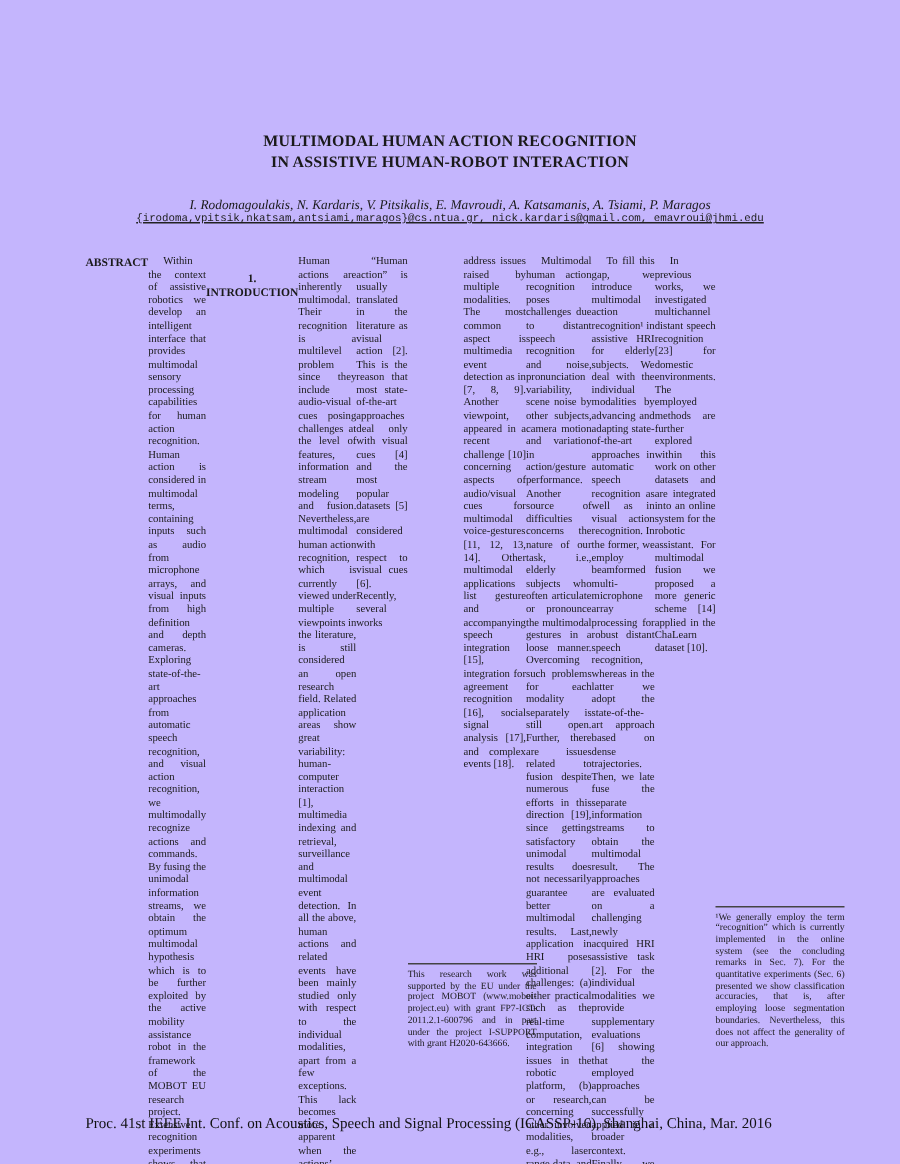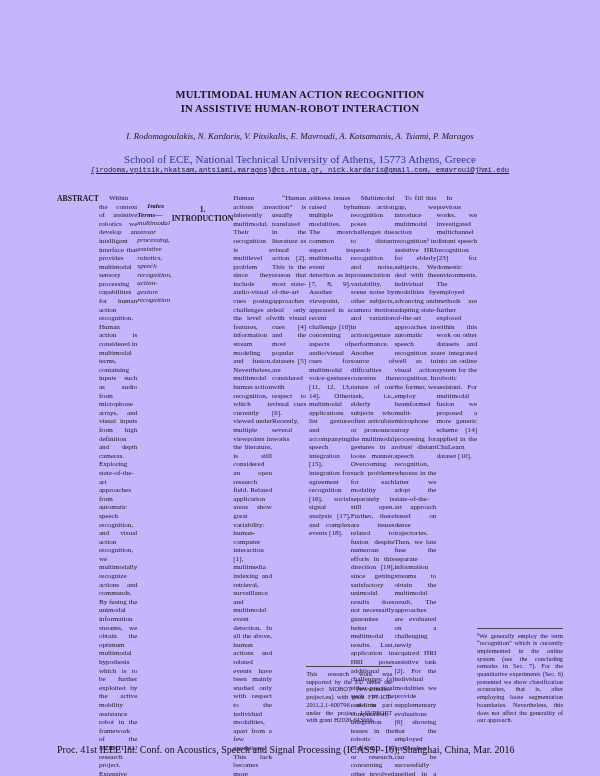--- a/index.html
+++ b/index.html
@@ -95,30 +95,28 @@
 </style>
 </head>
 <body>
 
 <div class="page">
 
   <div class="header">
     <div class="title-line">MULTIMODAL HUMAN ACTION RECOGNITION</div>
     <div class="title-line">IN ASSISTIVE HUMAN-ROBOT INTERACTION</div>
     <div class="authors">I. Rodomagoulakis, N. Kardaris, V. Pitsikalis, E. Mavroudi, A. Katsamanis, A. Tsiami, P. Maragos</div>
-    <div class="affiliation" style="color: rgb(46, 58, 135);">School of ECE, National Technical University of Athens, 15773 Athens, Greece</div>
     <div class="emails">{irodoma,vpitsik,nkatsam,antsiami,maragos}@cs.ntua.gr, nick.kardaris@gmail.com, emavroui@jhmi.edu</div>
   </div>
 
   <div class="columns">
 
     <div class="col">
       <div class="section-heading">ABSTRACT</div>
       <p class="body-text indent">Within the context of assistive robotics we develop an intelligent interface that provides multimodal sensory processing capabilities for human action recognition. Human action is considered in multimodal terms, containing inputs such as audio from microphone arrays, and visual inputs from high definition and depth cameras. Exploring state-of-the-art approaches from automatic speech recognition, and visual action recognition, we multimodally recognize actions and commands. By fusing the unimodal information streams, we obtain the optimum multimodal hypothesis which is to be further exploited by the active mobility assistance robot in the framework of the MOBOT EU research project. Extensive recognition experiments shows that by integrating multiple sensors and modalities, we increase multimodal recognition performance in the newly acquired challenging dataset involving elderly people while interacting with the assistive robot.</p>
-      <p class="body-text indent index-terms"><span class="it-label">Index Terms—</span><span> multimodal sensor processing, assistive robotics, speech recognition, action-gesture recognition</span></p>
       <div class="section-heading intro-heading">1. INTRODUCTION</div>
       <p class="body-text">Human actions are inherently multimodal. Their recognition is a multilevel problem since they include audio-visual cues posing challenges at the level of features, information stream modeling and fusion. Nevertheless, multimodal human action recognition, which is currently viewed under multiple viewpoints in the literature, is still considered an open research field. Related application areas show great variability: human-computer interaction [1], multimedia indexing and retrieval, surveillance and multimodal event detection. In all the above, human actions and related events have been mainly studied only with respect to the individual modalities, apart from a few exceptions. This lack becomes more apparent when the actions’ multimodal nature complicates things, e.g., when audio events and spoken commands, body actions, hand gestures and interactions between multiple subjects are involved. Such multimodal actions are of great value in human-computer interaction, and especially in assistive robotics. Our aim is to account for multiple modalities in human action recognition, while focusing, but not constraining ourselves, in a challenging assistive human-robot interaction (HRI) task for elderly people employing a newly acquired dataset [2].</p>
       <p class="body-text indent">“Human action” is usually translated in the literature as visual action [2]. This is the reason that most state-of-the-art approaches deal only with visual cues [4] and the most popular datasets [5] are considered with respect to visual cues [6]. Recently, several works</p>
       <div class="footnote-block">
         <hr class="footnote-rule">
         <p class="footnote">This research work was supported by the EU under the project MOBOT (www.mobot-project.eu) with grant FP7-ICT-2011.2.1-600796 and in part under the project I-SUPPORT with grant H2020-643666.</p>
       </div>
     </div>
 
     <div class="col">

